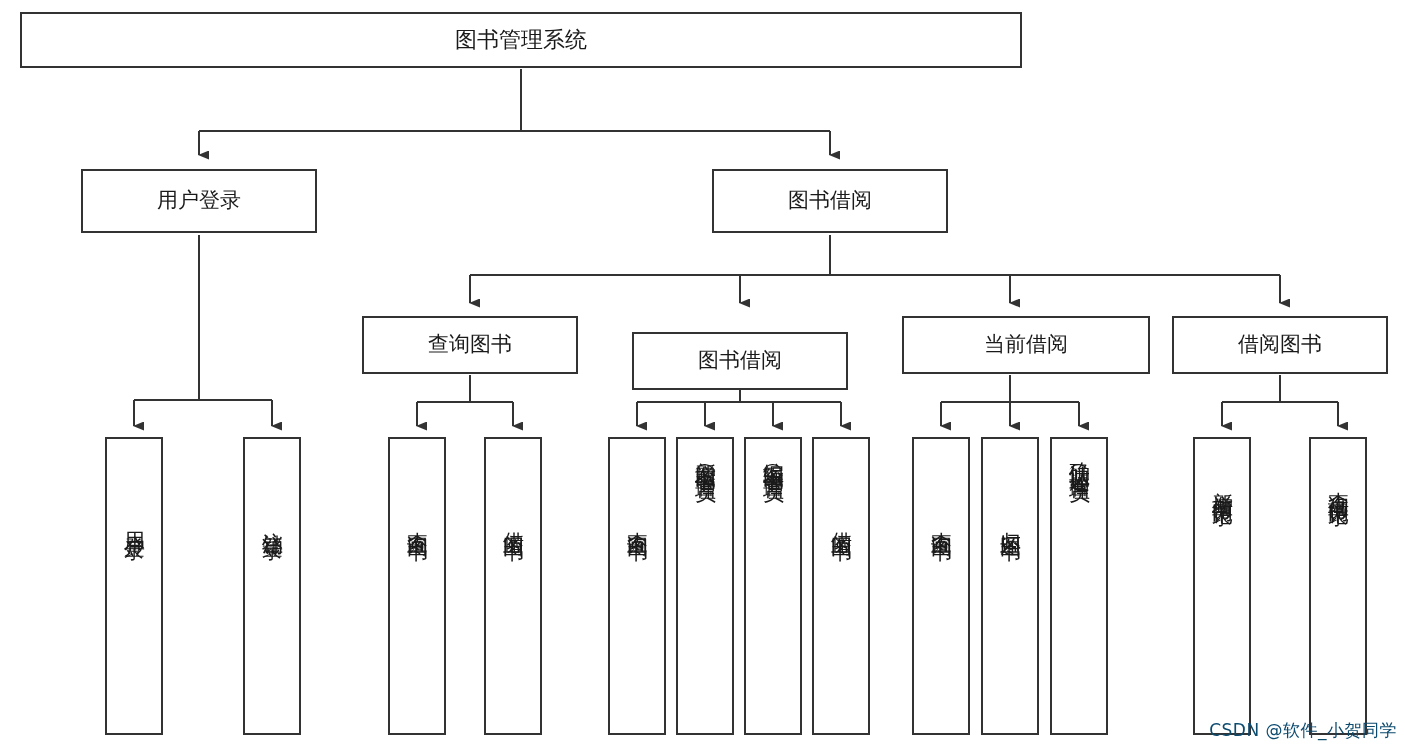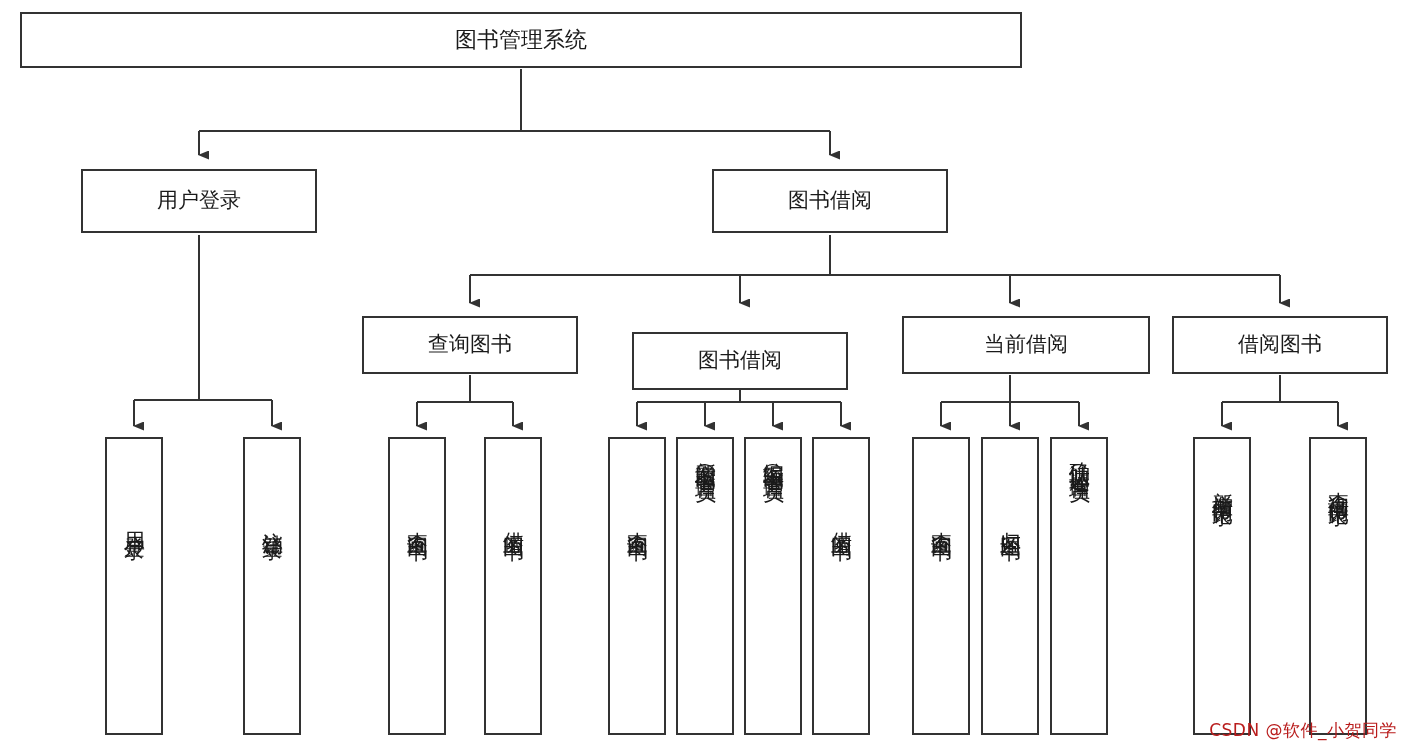--- a/index.html
+++ b/index.html
@@ -60,21 +60,21 @@
     font-size: 21px;
     letter-spacing: 3px;
     line-height: 1;
     white-space: nowrap;
   }
   .watermark {
     position: absolute;
     right: 8px;
     bottom: 5px;
     font-size: 17px;
-    color: #b91c1c;
+    color: #0c4a6e;
     letter-spacing: 0.5px;
     white-space: nowrap;
     font-family: "DejaVu Sans", "Liberation Sans", sans-serif;
   }
 </style>
 </head>
 <body>
 
 <div id="diagram-root">
 

